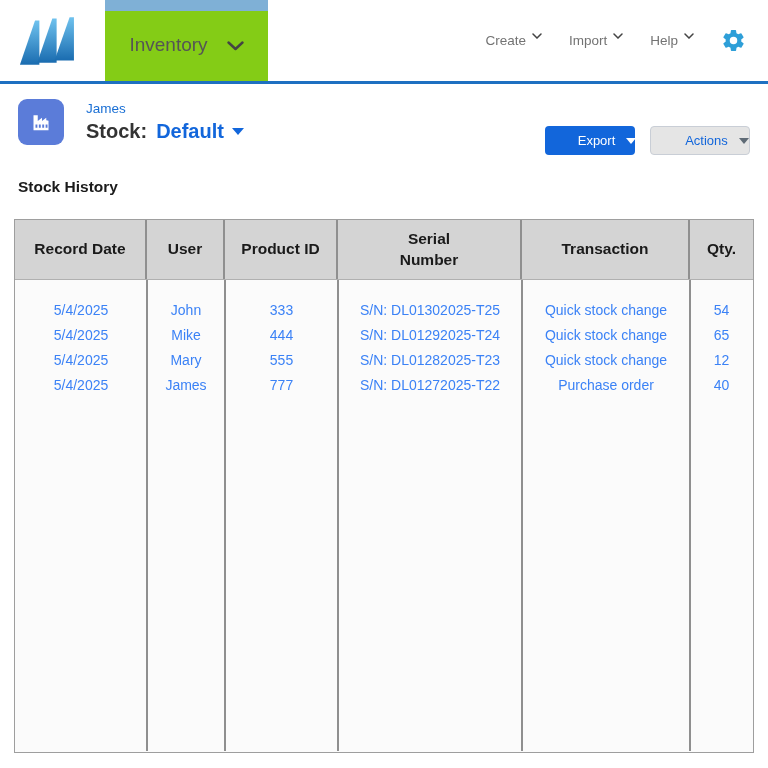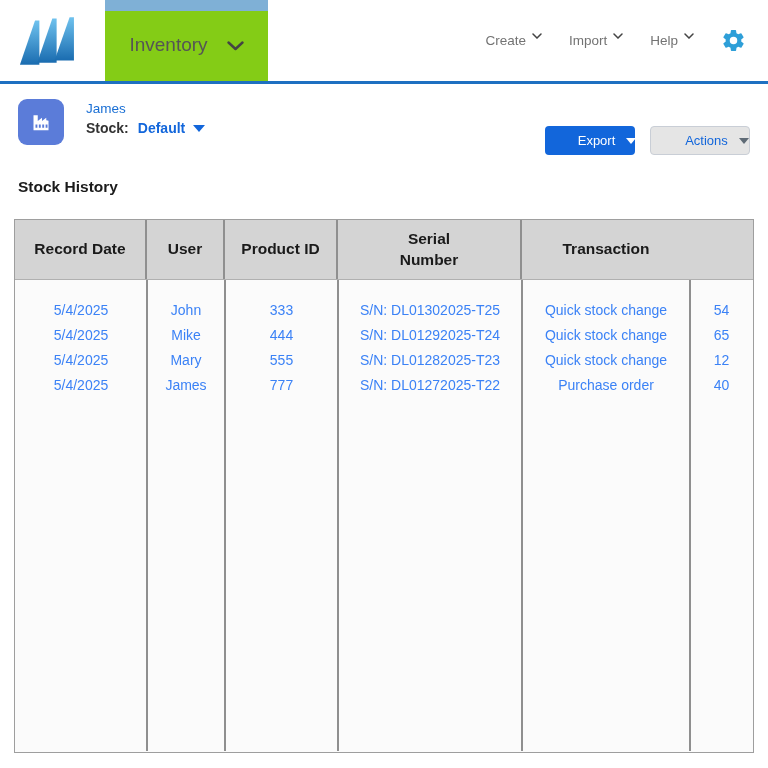--- a/index.html
+++ b/index.html
@@ -21,21 +21,21 @@
     color:#737373; cursor:pointer; }
   .blue-divider { height:3px; background:#1e70c1; }
 
   
   .content { position:relative; }
   .crumb-row { display:flex; margin:15px 0 0 18px; }
   .app-icon { width:46px; height:46px; border-radius:9px; background:#5b7cd9;
     display:flex; align-items:center; justify-content:center; flex:0 0 auto; }
   .crumb-text { margin-left:22px; }
   .home-link { color:#1a6fd4; font-size:13.5px; cursor:pointer; display:inline-block; }
-  .stock-line { font-size:14px; font-weight:bold; color:#333; margin-top:3px;
+  .stock-line { font-size:20px; font-weight:bold; color:#333; margin-top:3px;
     display:flex; align-items:center; gap:9px; }
   .stock-value { color:#1266db; cursor:pointer; display:flex; align-items:center; gap:8px; }
   .tri { width:0; height:0; border-left:5px solid transparent;
     border-right:5px solid transparent; border-top:6px solid currentColor;
     display:inline-block; }
   .tri-big { border-left-width:6px; border-right-width:6px; border-top-width:7px; }
 
   .btns { position:absolute; top:27px; right:18px; display:flex; gap:15px; }
   .btn { height:29px; border-radius:4px; font-size:13px; display:flex;
     align-items:center; justify-content:center; gap:11px; cursor:pointer;
@@ -165,20 +165,23 @@
         </div>
       <div class="th">
           <span>Product ID</span>
         </div>
       <div class="th th-serial">
           <span>Serial Number</span>
         </div>
       <div class="th">
           <span>Transaction</span>
         </div>
+      <div class="th">
+          <span>Qty.</span>
+        </div>
     </div>
 
     <div class="tbody">
       <div class="vline" style="left:131px"></div>
       <div class="vline" style="left:209px"></div>
       <div class="vline" style="left:322px"></div>
       <div class="vline" style="left:506px"></div>
       <div class="vline" style="left:674px"></div>
 
       <div class="tr">

